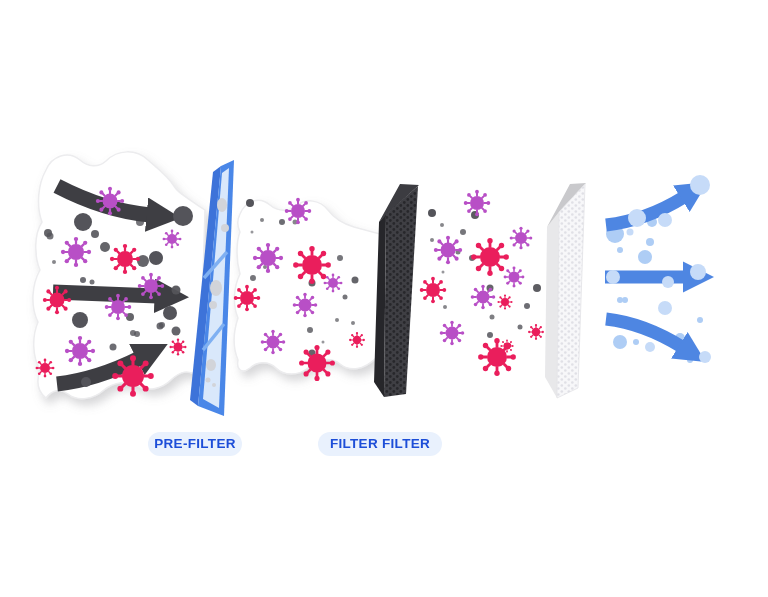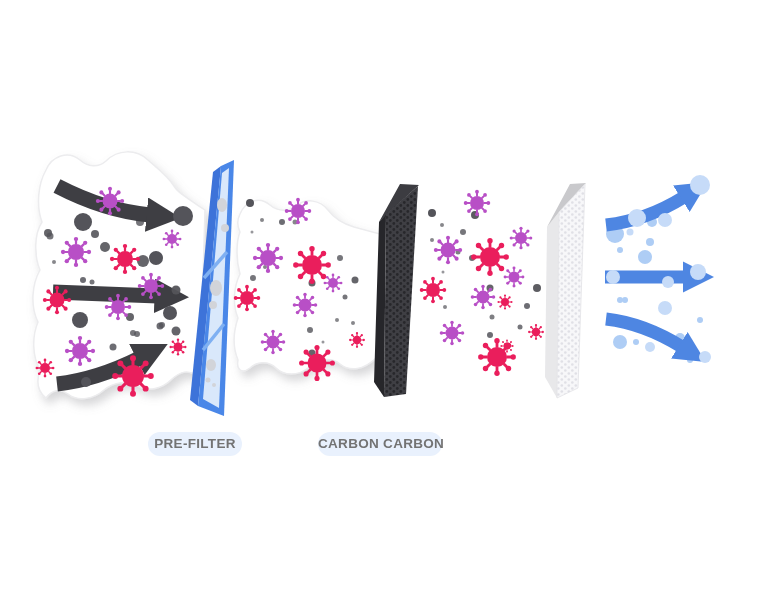--- a/index.html
+++ b/index.html
@@ -3,21 +3,21 @@
 <meta charset="utf-8">
 <style>
   html,body{margin:0;padding:0;background:#ffffff;}
   .stage{
     position:relative;width:768px;height:597px;background:#ffffff;overflow:hidden;
     font-family:"Liberation Sans", sans-serif;
   }
   .stage svg{position:absolute;left:0;top:0;}
   .filter-label{
     position:absolute;height:24px;border-radius:13px;
-    background:#e9f1fd;color:#737373;
+    background:#e9f1fd;color:#1d4ed8;
     font-size:13.5px;font-weight:700;letter-spacing:.3px;
     line-height:24px;text-align:center;white-space:nowrap;
   }
   .lbl-pre{left:148px;top:432px;width:94px;}
   .lbl-carbon{left:318px;top:432px;width:124px;}
   .lbl-hepa{left:508px;top:432px;width:104px;}
 </style>
 </head>
 <body>
 
@@ -247,14 +247,14 @@
         <circle cx="665" cy="308" r="7" fill="#c6dbf8"></circle>
         <circle cx="650" cy="347" r="5" fill="#c6dbf8"></circle>
         <circle cx="630" cy="232" r="3.5" fill="#c6dbf8"></circle>
         <circle cx="705" cy="357" r="6" fill="#c6dbf8"></circle>
         <circle cx="620" cy="300" r="3" fill="#aecdf5"></circle>
         <circle cx="636" cy="342" r="3" fill="#aecdf5"></circle>
       </g>
   </svg>
 
   <div class="filter-label lbl-pre">PRE-FILTER</div>
-  <div class="filter-label lbl-carbon">CARBON CARBON</div>
+  <div class="filter-label lbl-carbon">FILTER FILTER</div>
 </div>
 
 </body></html>

